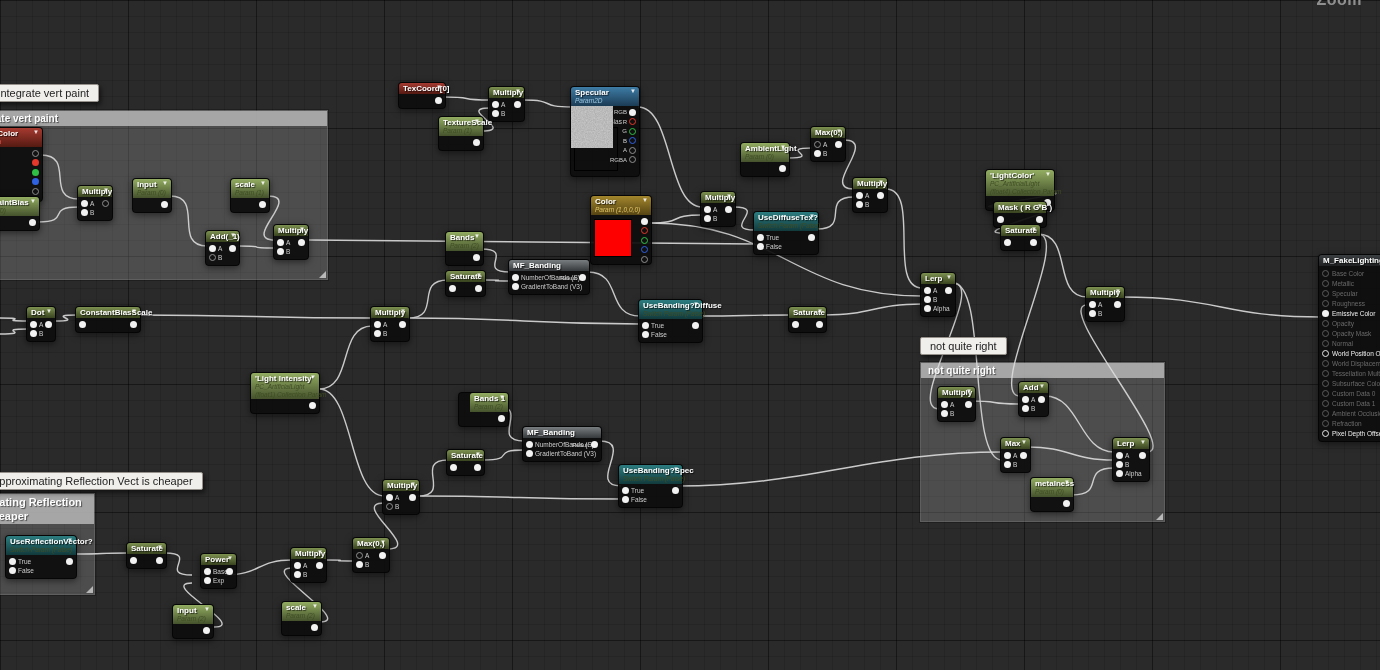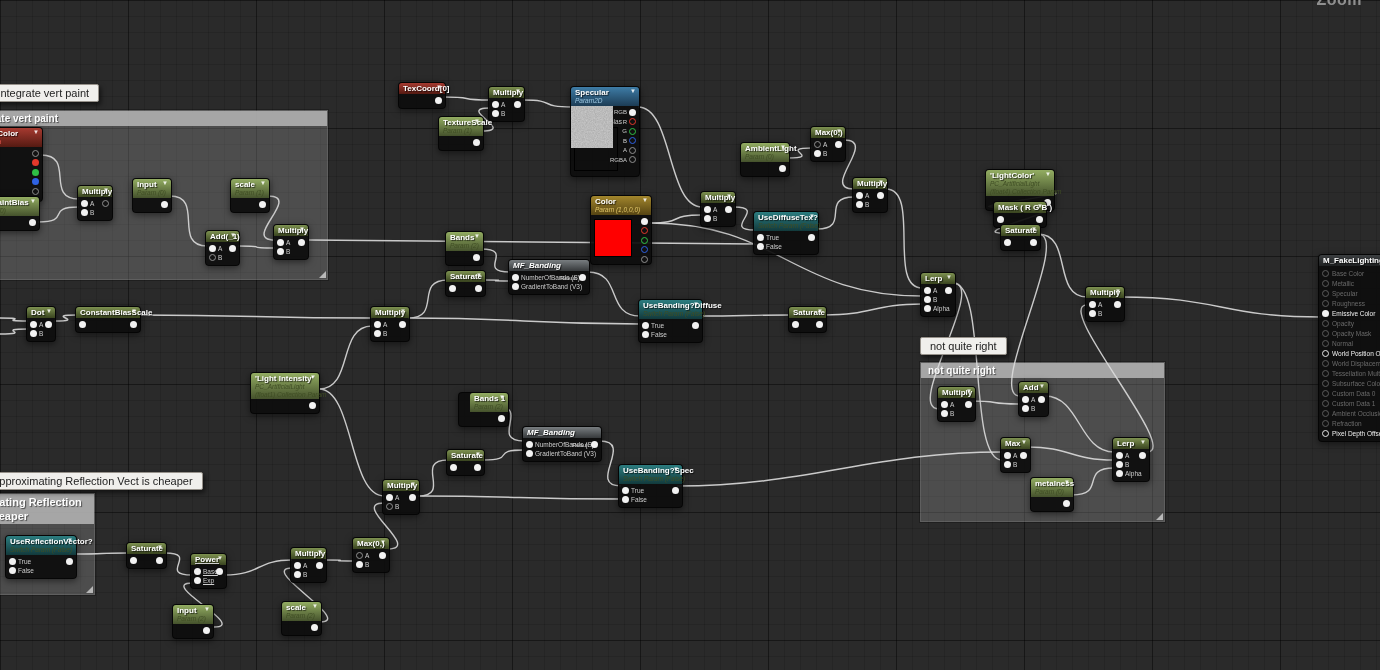--- a/index.html
+++ b/index.html
@@ -29,21 +29,21 @@
   .hd{position:relative;border-radius:3px 3px 0 0;padding:1px 5px 1px 4px;min-height:9px;}
   .hd .t{font-size:8px;font-weight:bold;color:#fff;text-shadow:1px 1px 1px rgba(0,0,0,.7);white-space:nowrap;display:block;line-height:9px;}
   .hd .sub{font-size:6.5px;font-style:italic;line-height:7.5px;white-space:nowrap;}
   .hd .chev{position:absolute;right:3px;top:1px;font-size:6px;color:rgba(255,255,255,.85);}
   .hd-green{background:linear-gradient(180deg,#93ad62,#45522c);}
   .hd-greenop{background:linear-gradient(180deg,#7d9150,#39441f);}
   .hd-red{background:linear-gradient(180deg,#a63a30,#551a12);}
   .hd-blue{background:linear-gradient(180deg,#3e7ca6,#1c3c55);}
   .hd-gold{background:linear-gradient(180deg,#a3862c,#554413);}
   .hd-teal{background:linear-gradient(180deg,#2c7d80,#123a3c);}
-  .hd-gray{background:linear-gradient(180deg,#787d80,#36393b);font-style:italic;}
+  .hd-gray{background:linear-gradient(180deg,#787d80,#36393b);}
   .hd-dark{background:linear-gradient(180deg,#3c3f41,#1f2122);}
   .sub-green{color:#3f4d24;} .sub-red{color:#e0564b;} .sub-blue{color:#9cc6e0;}
   .sub-gold{color:#e0c568;}
   .bd{position:relative;padding:2px 0 3px 0;}
   .row{position:relative;height:9px;display:flex;align-items:center;}
   .pl{font-size:6.5px;color:#cfcfcf;margin-left:2px;white-space:nowrap;}
   .pin{width:7px;height:7px;border-radius:50%;box-sizing:border-box;flex:none;}
   .pin.l{margin-left:3px;}
   .f{background:#f2f2f2;} .h{border:1.5px solid #8f8f8f;background:rgba(20,20,20,.4);}
   .f.red{background:#e3382b;} .f.green{background:#2fbf45;} .f.blue{background:#2f62e3;}
@@ -836,21 +836,21 @@
           <span class="t">Saturate</span>
           <span class="chev">▼</span>
         </div>
         <div class="bd">
           <div class="row">
             <span class="pin f l"></span>
             <span class="pin f outpin"></span>
           </div>
         </div>
       </div>
-      <div class="node" style="left: 190px; top: 553px; width: 35px; text-decoration: underline;">
+      <div class="node" style="left: 200px; top: 553px; width: 35px;">
         <div class="hd hd-greenop">
           <span class="t">Power</span>
           <span class="chev">▼</span>
         </div>
         <div class="bd">
           <div class="row">
             <span class="pin f l"></span>
             <span class="pl">Base</span>
             <span class="pin f outpin"></span>
           </div>

